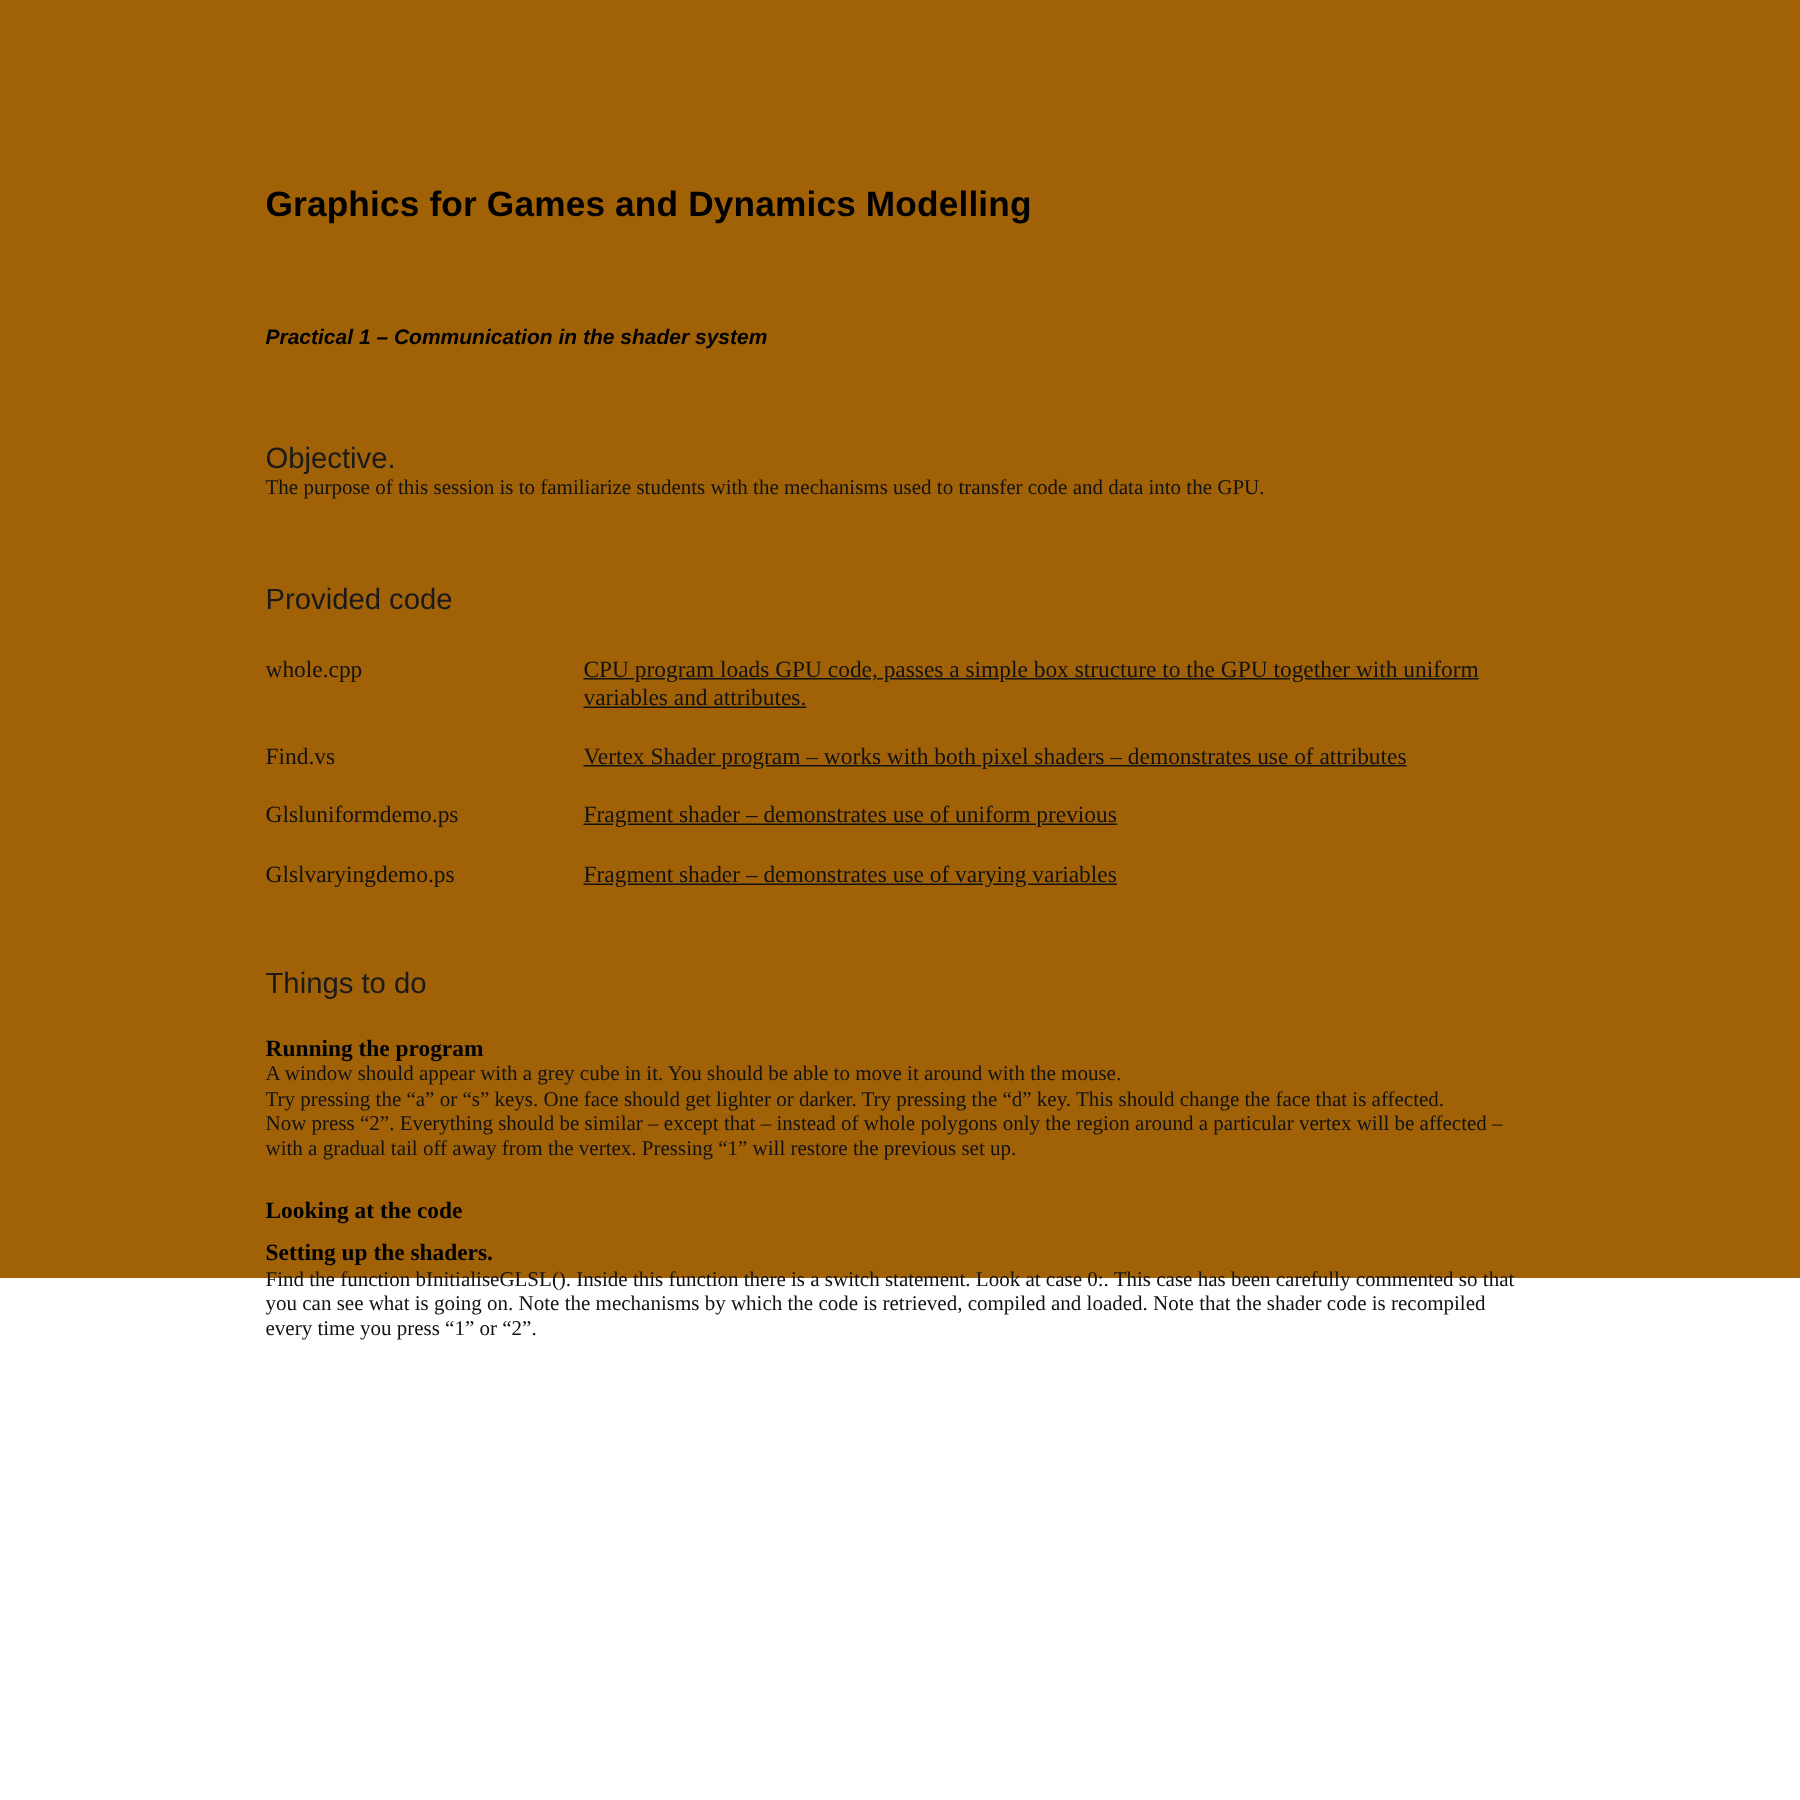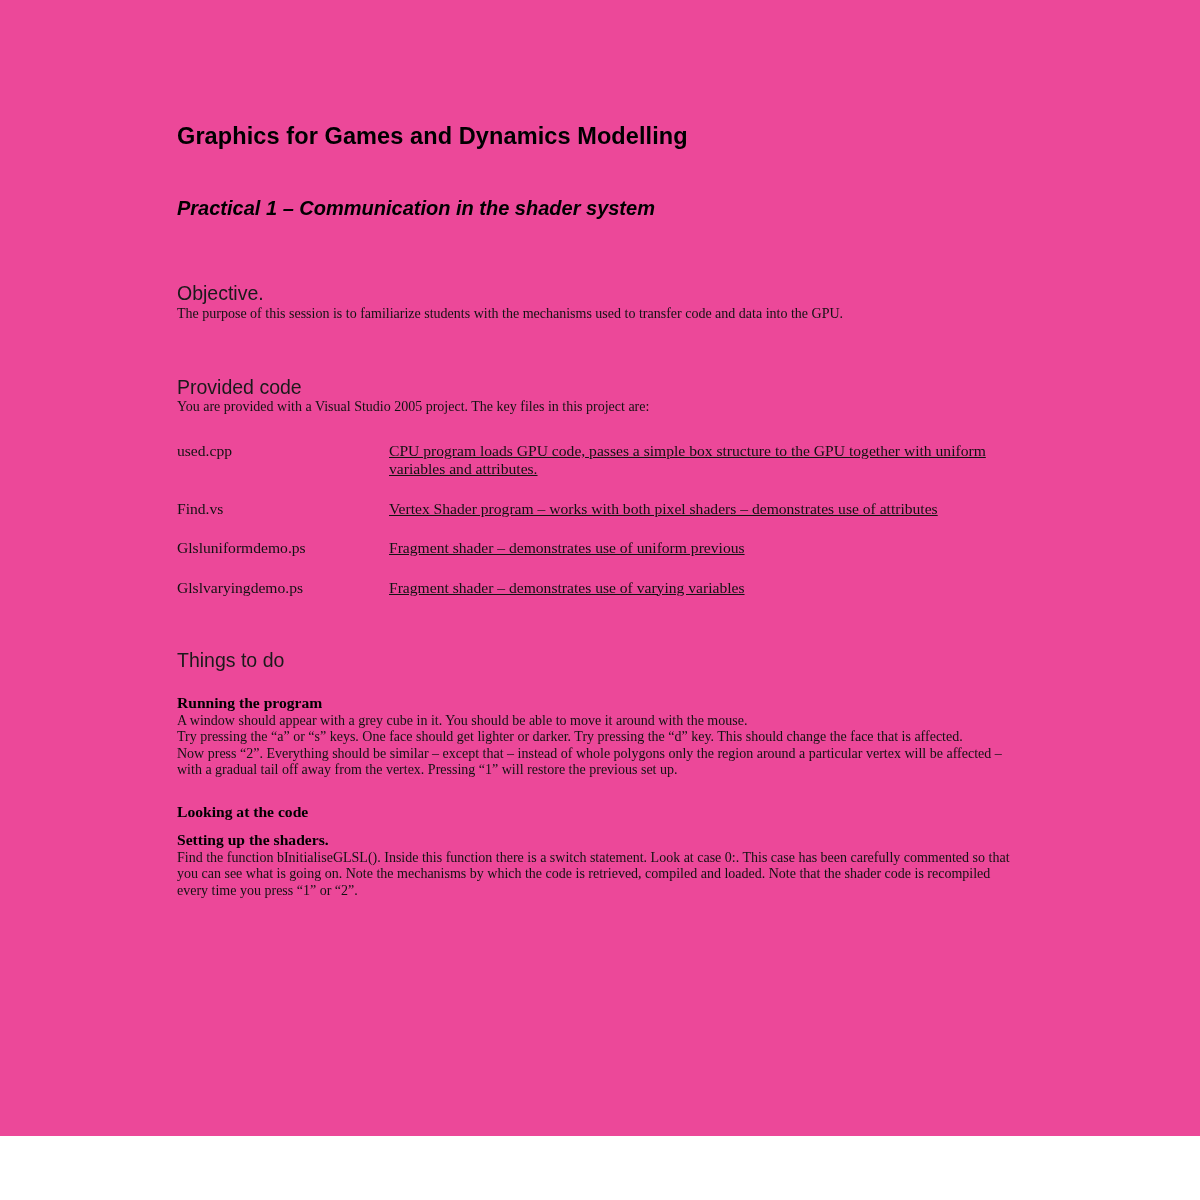--- a/index.html
+++ b/index.html
@@ -11,22 +11,22 @@
     width: 1200px;
     height: 1200px;
     font-family: "Liberation Serif", "DejaVu Serif", serif;
     color: #000000;
     overflow: hidden;
   }
 
   .page {
     position: relative;
     width: 1200px;
-    height: 1136px;
-    background: #ec4899;
+    height: 852px;
+    background: #a16207;
   }
 
   .content {
     position: absolute;
     left: 177px;
     top: 122px;
     width: 836px;
   }
 
   
@@ -35,25 +35,25 @@
     font-size: 23.5px;
     font-weight: bold;
     letter-spacing: 0.1px;
     color: #000000;
     margin: 0 0 0 0;
     line-height: 1.2;
   }
 
   .doc-subtitle {
     font-family: "Liberation Sans", "DejaVu Sans", sans-serif;
-    font-size: 20px;
+    font-size: 14px;
     font-weight: bold;
     font-style: italic;
     color: #000000;
-    margin: 46px 0 0 0;
+    margin: 66px 0 0 0;
     line-height: 1.2;
   }
 
   
   .section-heading {
     font-family: "Liberation Sans", "DejaVu Sans", sans-serif;
     font-size: 19.5px;
     font-weight: normal;
     color: #1a1a1a;
     line-height: 1.2;
@@ -121,26 +121,25 @@
   <div class="content">
 
     <h1 class="doc-title">Graphics for Games and Dynamics Modelling</h1>
 
     <h2 class="doc-subtitle">Practical 1 – Communication in the shader system</h2>
 
     <h3 class="section-heading sh-objective">Objective.</h3>
     <p class="body p-objective">The purpose of this session is to familiarize students with the mechanisms used to transfer code and data into the GPU.</p>
 
     <h3 class="section-heading sh-provided">Provided code</h3>
-    <p class="body p-provided">You are provided with a Visual Studio 2005 project. The key files in this project are:</p>
 
     <table class="file-table">
       <tbody>
         <tr>
-          <td class="col-name">used.cpp</td>
+          <td class="col-name">whole.cpp</td>
           <td class="col-desc">CPU program loads GPU code, passes a simple box structure to the GPU together with uniform variables and attributes.</td>
         </tr>
         <tr>
           <td class="col-name">Find.vs</td>
           <td class="col-desc">Vertex Shader program – works with both pixel shaders – demonstrates use of attributes</td>
         </tr>
         <tr>
           <td class="col-name">Glsluniformdemo.ps</td>
           <td class="col-desc">Fragment shader – demonstrates use of uniform previous</td>
         </tr>

